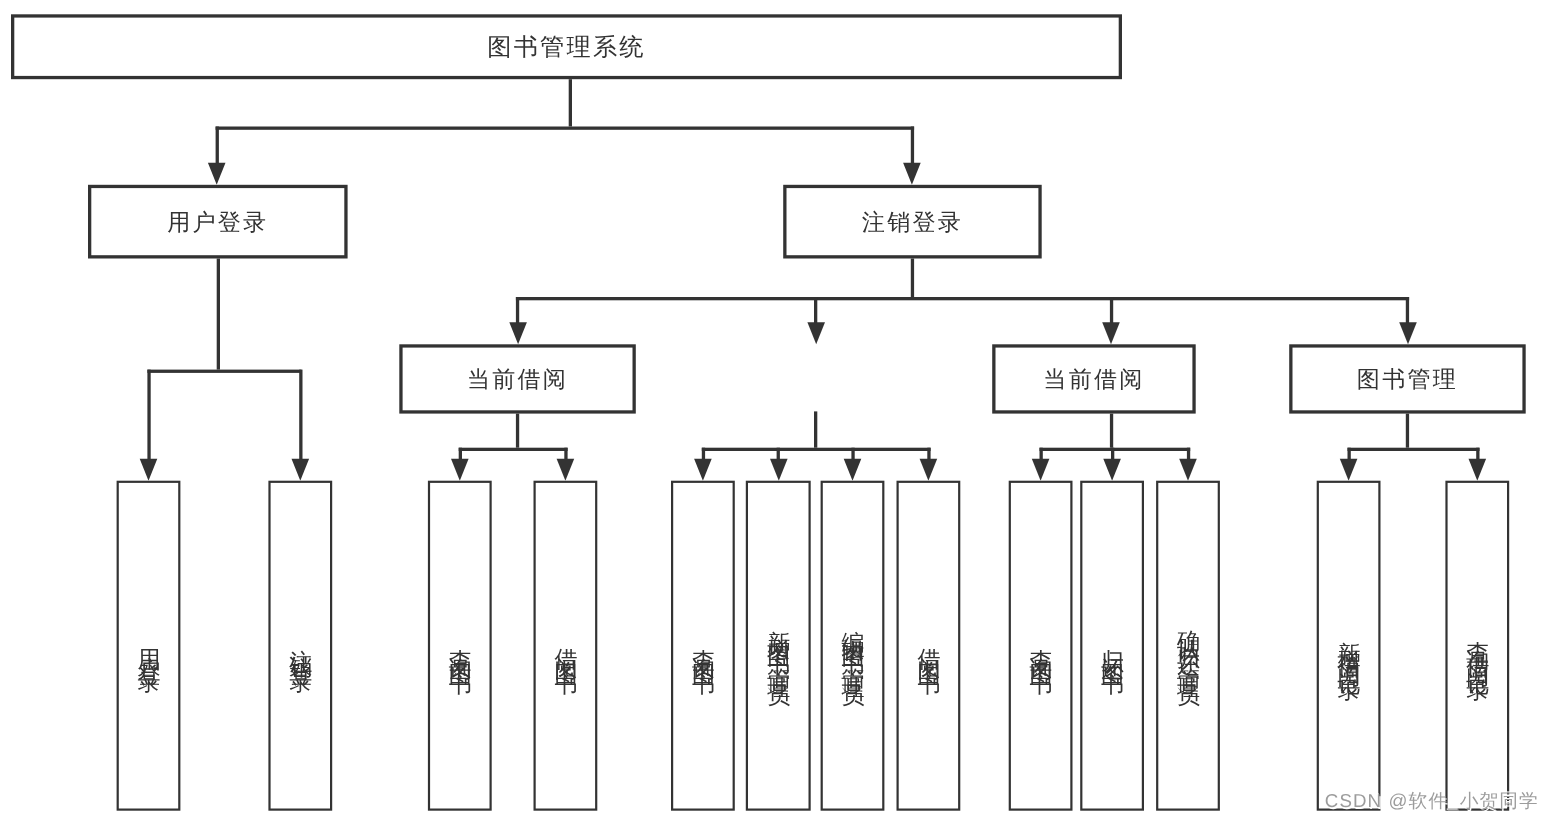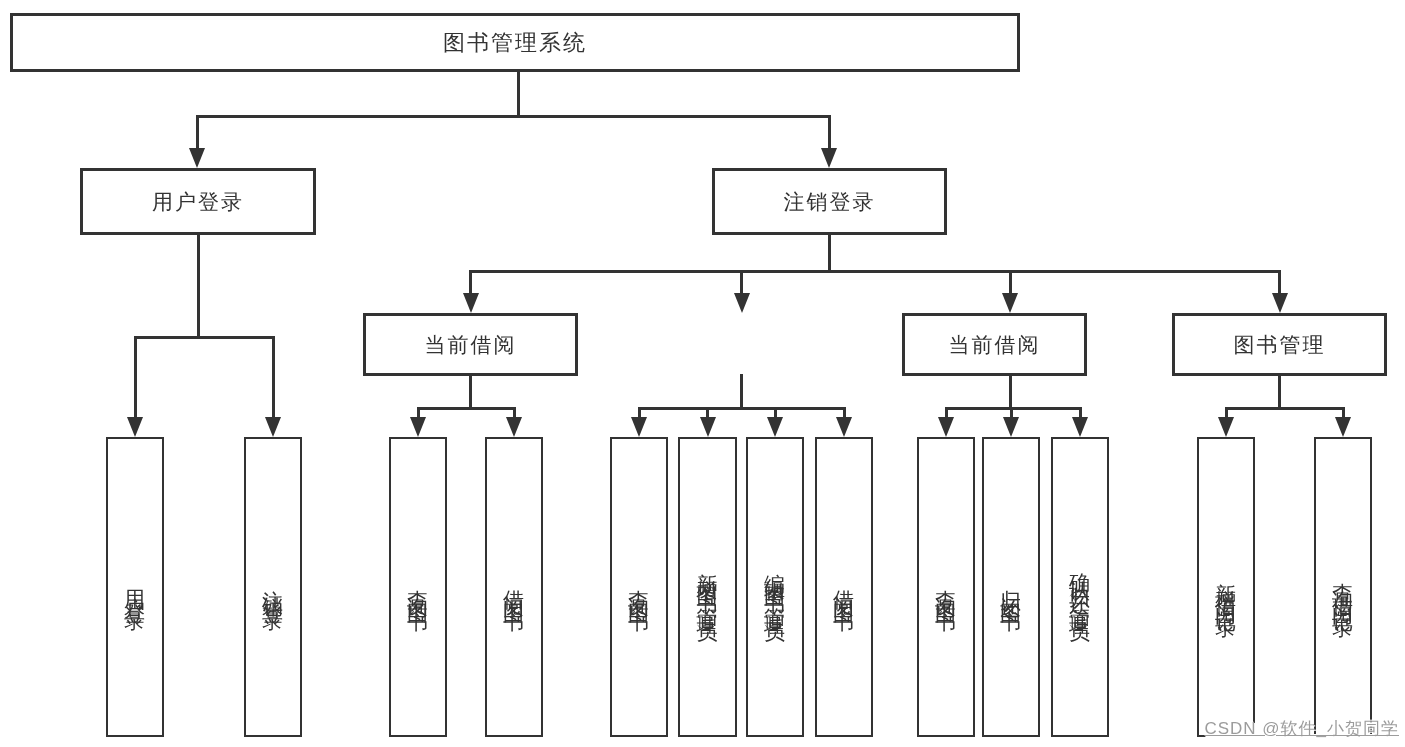--- a/index.html
+++ b/index.html
@@ -131,21 +131,20 @@
   .watermark {
     position: absolute;
     right: 6px;
     top: 717px;
     font-size: 17px;
     letter-spacing: 1px;
     color: #9c9c9c;
     text-shadow: 1px 1px 0 #ffffff, -1px -1px 0 #ffffff;
     z-index: 5;
     white-space: nowrap;
-    text-decoration: underline;
   }
 </style>
 </head>
 <body>
 
 <div class="canvas">
 
   <div class="vline c-r-stem"></div>
   <div class="hline c-r-h"></div>
   <div class="vline c-r-s1"></div>

